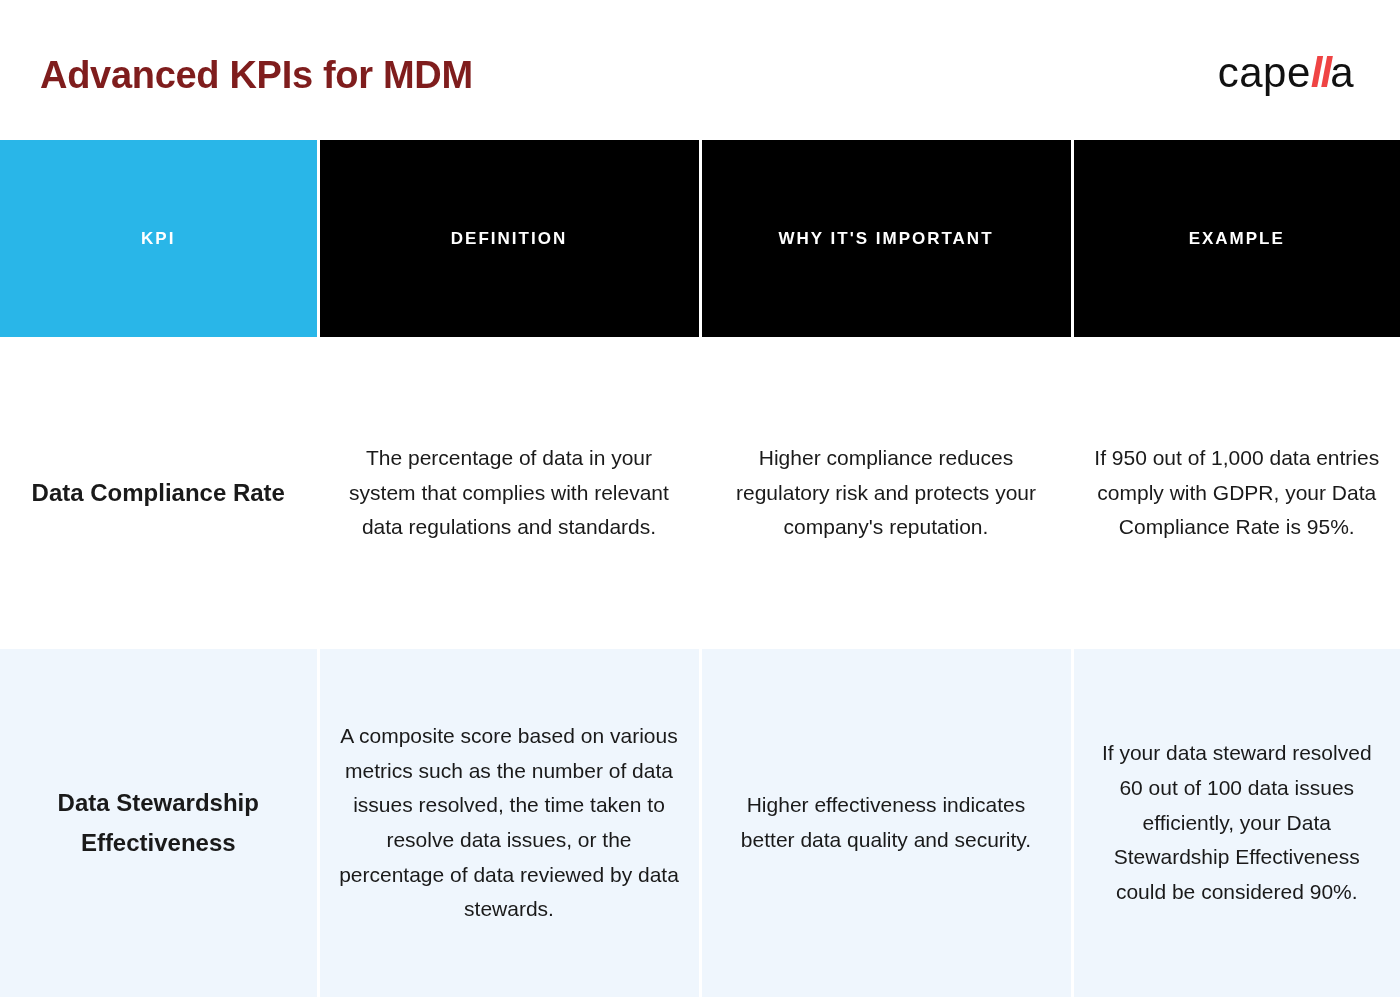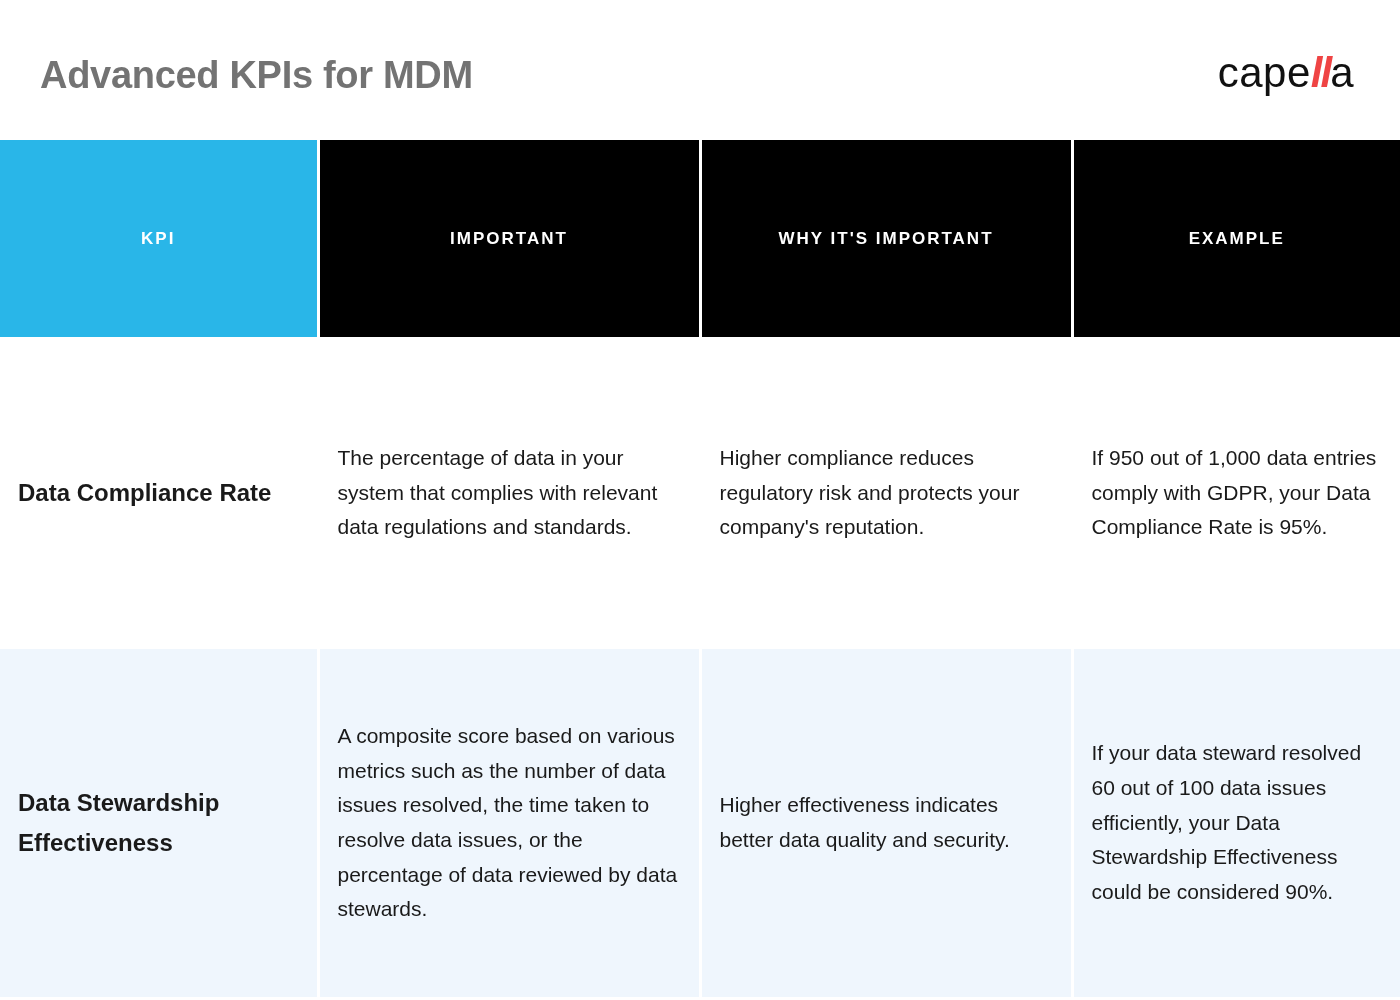--- a/index.html
+++ b/index.html
@@ -26,21 +26,21 @@
     position: relative;
     height: 140px;
     padding: 0 40px;
     display: flex;
     align-items: center;
     justify-content: space-between;
   }
   .page-title {
     font-size: 38px;
     font-weight: bold;
-    color: #737373;
+    color: #7f1d1d;
     letter-spacing: -0.3px;
     margin: 0;
     padding-top: 10px;
   }
 
   .logo {
     display: flex;
     align-items: flex-end;
     font-size: 42px;
     letter-spacing: 0.5px;
@@ -81,21 +81,21 @@
     padding: 0 10px;
     box-sizing: border-box;
   }
   thead th.kpi-head {
     background: #29b6e8;
   }
   thead th:last-child { border-right: none; }
 
   tbody td {
     vertical-align: middle;
-    text-align: left;
+    text-align: center;
     font-size: 21px;
     line-height: 1.65;
     color: #1a1a1a;
     padding: 28px 18px;
     border-right: 3px solid #ffffff;
     box-sizing: border-box;
     margin-top: 20px;
   }
   tbody td:last-child { border-right: none; }
 
@@ -128,21 +128,21 @@
   <table class="table">
     <colgroup>
       <col class="c1">
         <col class="c2">
         <col class="c3">
         <col class="c4">
     </colgroup>
     <thead>
       <tr>
         <th class="kpi-head">KPI</th>
-        <th>IMPORTANT</th>
+        <th>DEFINITION</th>
         <th>WHY IT'S IMPORTANT</th>
         <th>EXAMPLE</th>
       </tr>
     </thead>
     <tbody>
       <tr class="row-1">
         <td class="kpi-cell">Data Compliance Rate</td>
         <td>The percentage of data in your system that complies with relevant data regulations and standards.</td>
         <td>Higher compliance reduces regulatory risk and protects your company's reputation.</td>
         <td>If 950 out of 1,000 data entries comply with GDPR, your Data Compliance Rate is 95%.</td>

